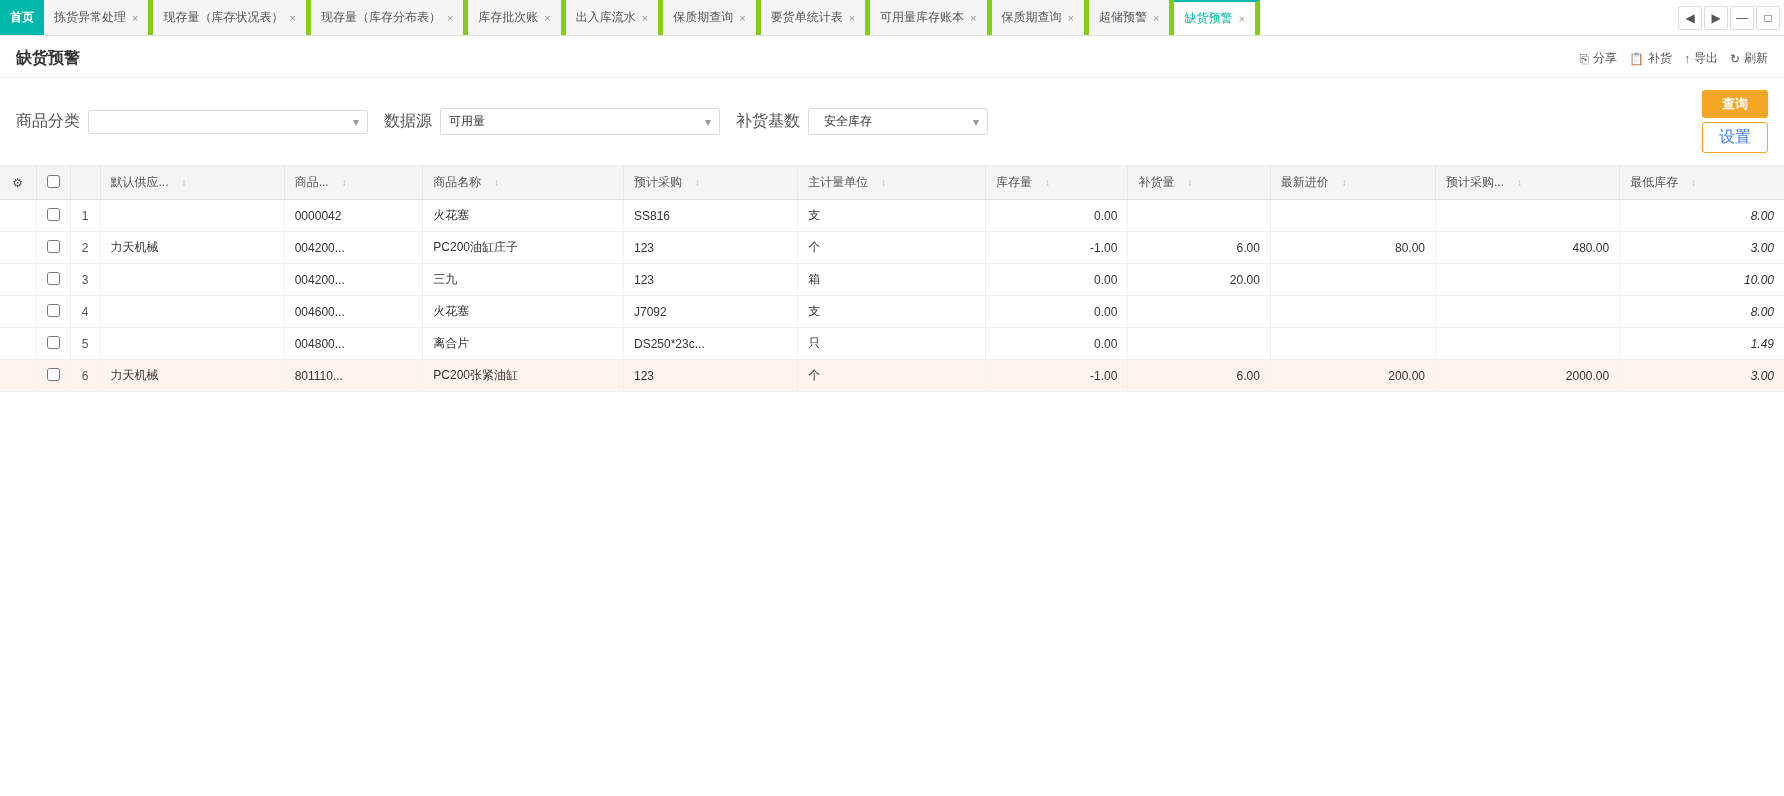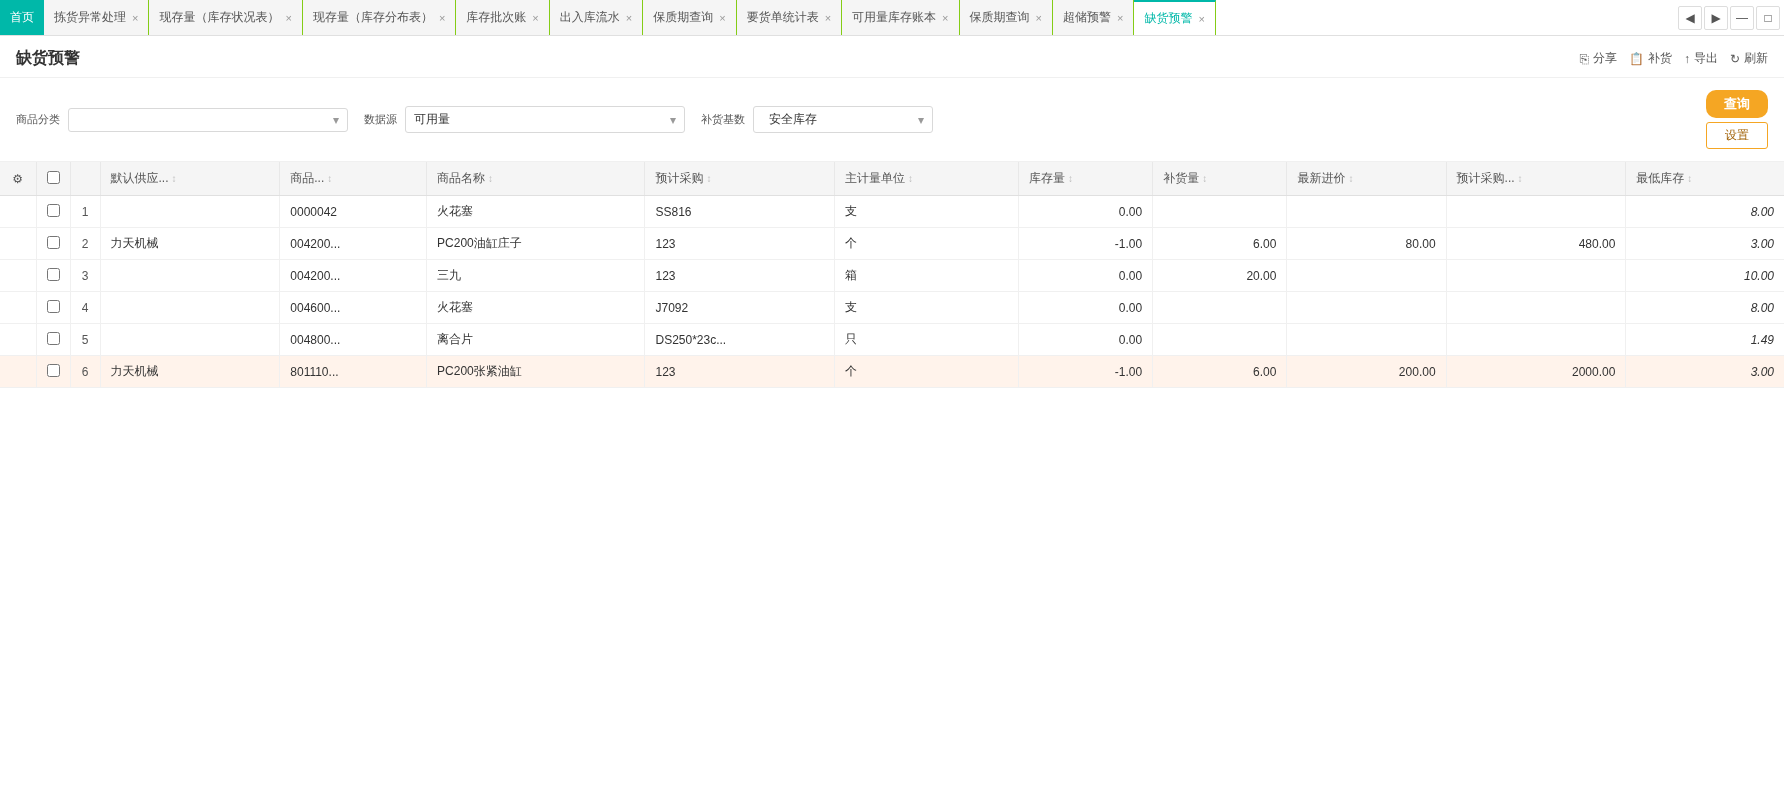--- a/index.html
+++ b/index.html
@@ -14,41 +14,41 @@
       height: 36px;
       overflow: hidden;
     }
     .tab-item {
       display: flex;
       align-items: center;
       padding: 0 10px;
       height: 100%;
       white-space: nowrap;
       cursor: pointer;
-      border-right: 1px solid #84cc16;
+      border-right: 5px solid #84cc16;
       font-size: 12px;
       color: #555;
       background: #f5f5f5;
       flex-shrink: 0;
     }
     .tab-item.active {
       background: #fff;
       color: #00b8a9;
       border-top: 2px solid #00b8a9;
     }
     .tab-item .tab-close {
       margin-left: 6px;
       color: #999;
       font-size: 11px;
       cursor: pointer;
     }
     .tab-item.home {
       background: #00b8a9;
       color: #fff;
-      font-weight: normal;
+      font-weight: bold;
       border: none;
     }
     .tab-nav-btns {
       display: flex;
       align-items: center;
       margin-left: auto;
       padding: 0 4px;
       gap: 2px;
     }
     .tab-nav-btn {
@@ -103,21 +103,21 @@
       border-bottom: 1px solid #f0f0f0;
     }
     .filter-group {
       display: flex;
       align-items: center;
       gap: 8px;
     }
     .filter-label {
       color: #555;
       white-space: nowrap;
-      font-size: 11px;
+      font-size: 16px;
     }
     .filter-select {
       display: flex;
       align-items: center;
       border: 1px solid #d9d9d9;
       border-radius: 3px;
       padding: 4px 8px;
       background: #fff;
       cursor: pointer;
       min-width: 200px;
@@ -138,34 +138,34 @@
     .filter-actions {
       margin-left: auto;
       display: flex;
       flex-direction: column;
       gap: 4px;
     }
     .btn-query {
       background: #f5a623;
       color: #fff;
       border: none;
-      border-radius: 10px;
+      border-radius: 3px;
       padding: 5px 18px;
       cursor: pointer;
       font-size: 13px;
       font-weight: bold;
     }
     .btn-settings {
       background: #fff;
-      color: #a16207;
+      color: #3b82f6;
       border: 1px solid #f5a623;
       border-radius: 3px;
       padding: 4px 16px;
       cursor: pointer;
-      font-size: 12px;
+      font-size: 16px;
     }
 
     
     .table-container {
       padding: 0;
       overflow-x: auto;
     }
     table {
       width: 100%;
       border-collapse: collapse;
@@ -195,21 +195,21 @@
       white-space: nowrap;
       border-right: 1px solid #f0f0f0;
     }
     tbody td:last-child { border-right: none; font-style: italic; }
     .col-center { text-align: center; }
     .col-right { text-align: right; }
 
     .th-sort {
       display: flex;
       align-items: center;
-      gap: 3px;
+      gap: 13px;
       cursor: pointer;
       user-select: none;
     }
     .sort-icon { color: #bbb; font-size: 10px; }
 
     .checkbox-cell {
       width: 30px;
       text-align: center;
     }
     .gear-cell {

